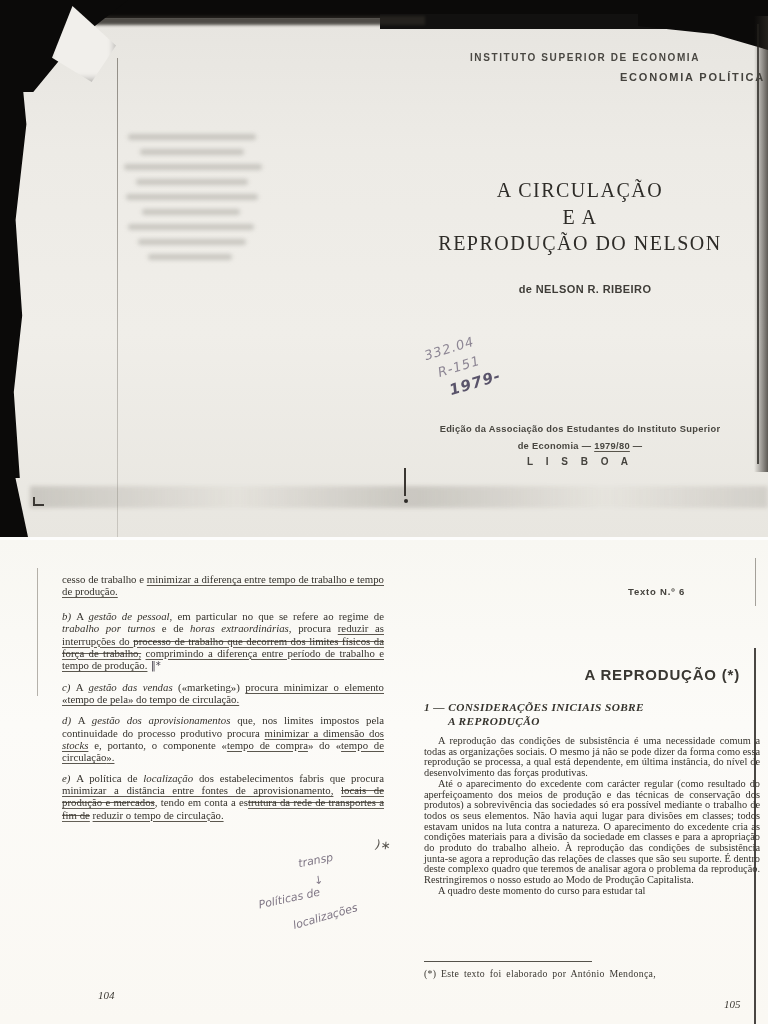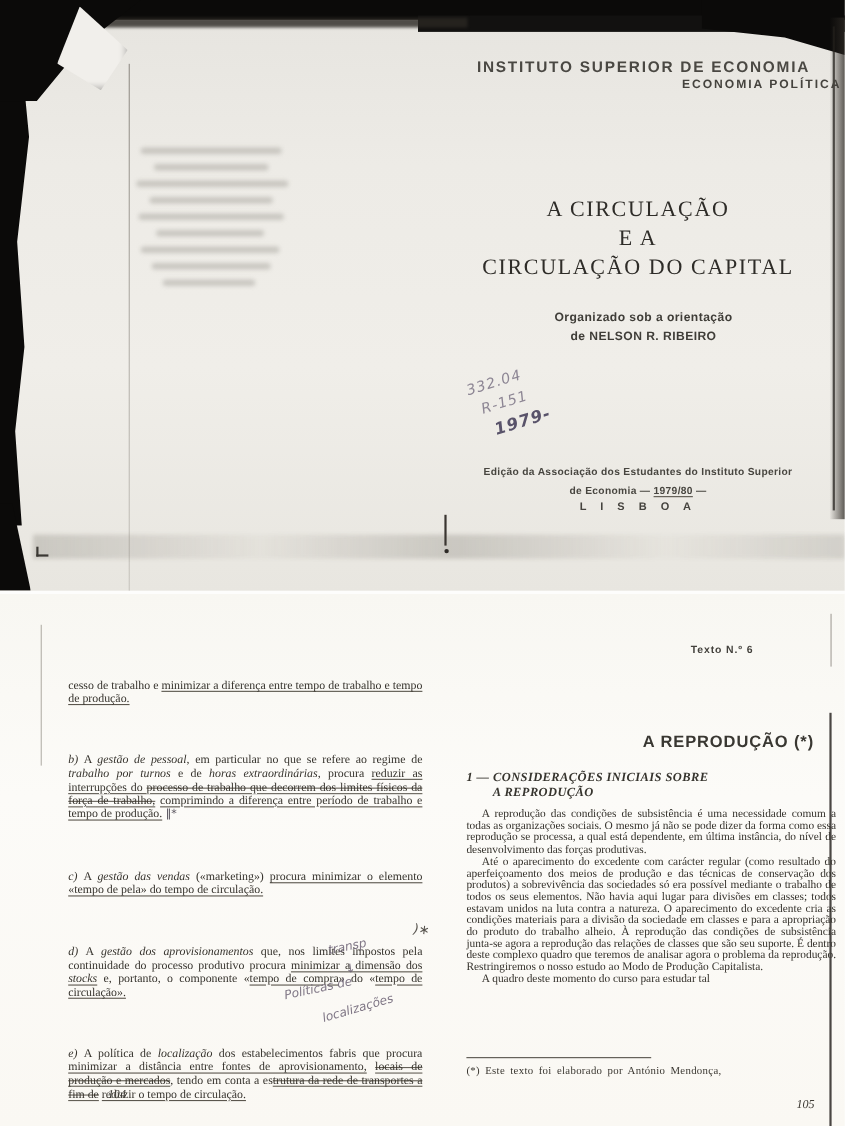--- a/index.html
+++ b/index.html
@@ -34,21 +34,21 @@
   .corner-bl{left:0;top:458px;width:28px;height:79px;
     clip-path:polygon(0 0,40% 0,100% 100%,0 100%);}
   .l-mark{left:33px;top:497px;width:11px;height:9px;border-left:2.5px solid #2b2926;border-bottom:2.5px solid #2b2926;}
   .smudge-band{left:30px;top:486px;width:738px;height:22px;filter:blur(2px);opacity:.85;
     background:linear-gradient(to right,rgba(110,105,96,.30),rgba(110,105,96,.06) 28%,rgba(110,105,96,.30) 52%,rgba(110,105,96,.04) 78%,rgba(110,105,96,.22));}
   .tick-mark{left:404px;top:468px;width:2px;height:28px;background:#3a3631;}
   .tick-dot{left:404px;top:499px;width:4px;height:4px;border-radius:50%;background:#2e2b27;}
   .ghost{background:rgba(143,140,131,.38);filter:blur(2px);height:6px;border-radius:3px;}
   
   .tp-institute{left:405px;top:52px;width:360px;text-align:center;
-    font-family:"Liberation Sans",sans-serif;font-weight:bold;font-size:14px;
+    font-family:"Liberation Sans",sans-serif;font-weight:bold;font-size:10px;
     letter-spacing:1.6px;color:#4a4843;}
   .tp-course{left:405px;top:71px;width:360px;text-align:right;
     font-family:"Liberation Sans",sans-serif;font-weight:bold;font-size:11px;
     letter-spacing:1.8px;color:#45433e;}
   .tp-title{left:400px;top:177px;width:360px;text-align:center;
     font-size:20px;line-height:26.5px;letter-spacing:1.5px;color:#2e2c28;}
   .tp-org{left:420px;top:281px;width:330px;text-align:center;
     font-family:"Liberation Sans",sans-serif;font-weight:bold;font-size:11px;
     line-height:17px;letter-spacing:.4px;color:#3f3d38;}
   .tp-pencil{left:428px;top:328px;width:120px;transform:rotate(-17deg);
@@ -62,21 +62,21 @@
     font-family:"Liberation Sans",sans-serif;font-weight:bold;font-size:10px;
     letter-spacing:5px;color:#45433e;}
   
   .scan-bottom{position:absolute;left:0;top:540px;width:768px;height:484px;
     background:linear-gradient(180deg,#f8f7f2,#fcfbf8 38%,#faf8f3);}
   .edge-right-line-bot{right:12px;top:108px;width:2px;height:376px;background:#2a2723;opacity:.85;}
   .edge-right-tick{right:12px;top:18px;width:1.5px;height:48px;background:#6a655d;opacity:.6;}
   .lp-rule{left:37px;top:28px;width:1px;height:128px;background:rgba(95,89,78,.45);}
   .lp-col{left:62px;top:33px;width:322px;font-size:10.8px;line-height:12.15px;
     text-align:justify;color:#35322c;}
-  .lp-col p{margin-bottom:9px;margin-top:44px;}
+  .lp-col p{margin-bottom:9px;}
   .lp-col p.cont{margin-bottom:13px;}
   .rp-corner{left:628px;top:46px;font-family:"Liberation Sans",sans-serif;
     font-weight:bold;font-size:9.5px;letter-spacing:.8px;color:#44423d;}
   .rp-chapter{left:424px;top:126px;width:316px;text-align:right;
     font-family:"Liberation Sans",sans-serif;font-weight:bold;font-size:15px;
     letter-spacing:.8px;color:#393732;}
   .rp-section{left:424px;top:161px;width:336px;font-style:italic;font-weight:bold;
     font-size:11.3px;line-height:13.5px;letter-spacing:.4px;color:#36342e;}
   .rp-section .l2{padding-left:24px;display:block;}
   .rp-body{left:424px;top:196px;width:336px;font-size:10.35px;line-height:10.7px;
@@ -128,25 +128,24 @@
   <div class="abs ghost" style="left:128px;top:224px;width:126px"></div>
   <div class="abs ghost" style="left:138px;top:239px;width:108px"></div>
   <div class="abs ghost" style="left:148px;top:254px;width:84px"></div>
 
   <div class="abs tp-institute">INSTITUTO SUPERIOR DE ECONOMIA</div>
   <div class="abs tp-course">ECONOMIA POLÍTICA</div>
 
   <div class="abs tp-title">
     <div>A CIRCULAÇÃO</div>
     <div>E A</div>
-    <div>CIRCULAÇÃO DO CAPITAL</div>
+    <div>REPRODUÇÃO DO NELSON</div>
   </div>
 
   <div class="abs tp-org">
-    <div>Organizado sob a orientação</div>
     <div>de NELSON R. RIBEIRO</div>
   </div>
 
   <div class="abs tp-pencil">
     <div>332.04</div>
     <div style="padding-left:8px">R-151</div>
     <div class="dark" style="padding-left:14px">1979-</div>
   </div>
 
   <div class="abs tp-edition">

